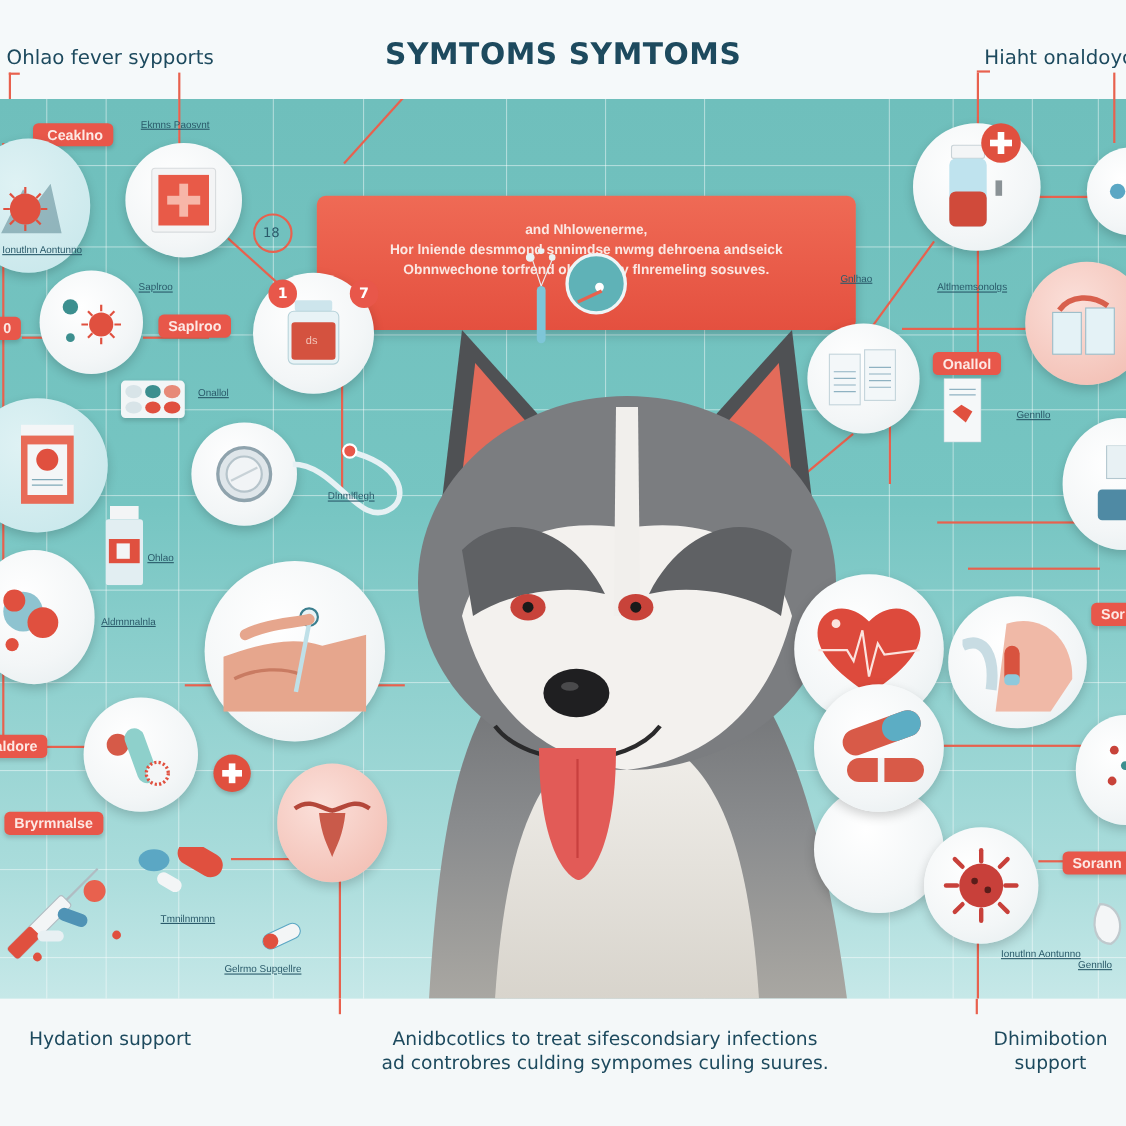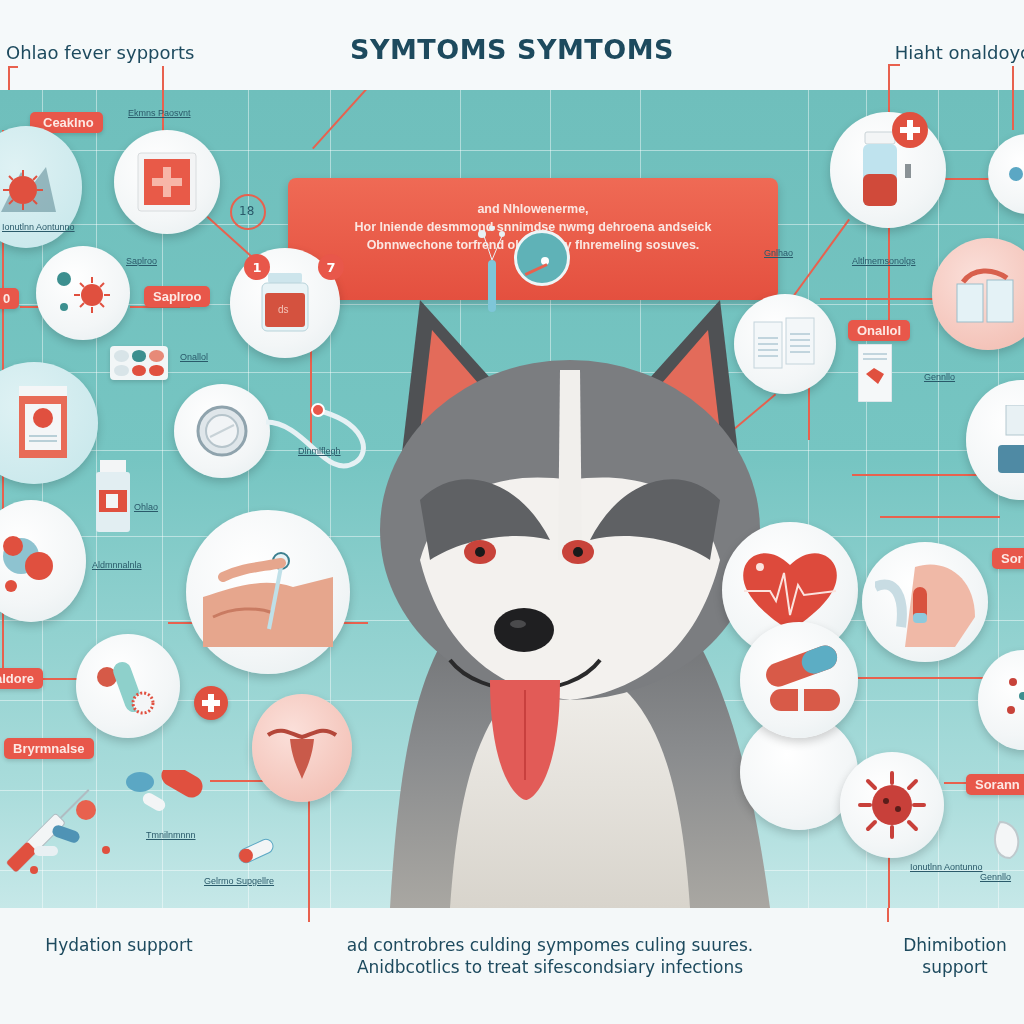--- a/index.html
+++ b/index.html
@@ -491,26 +491,26 @@
   </div>
   <div class="tag" style="left:966px;top:684px;">Sorann</div>
   <div class="small-label" style="left:910px;top:772px;">Ionutlnn Aontunno</div>
   <svg style="position:absolute;left:990px;top:730px;" width="34" height="40" viewBox="0 0 34 40">
     <path d="M10 2 C 30 2, 34 30, 20 38 C 6 38, 0 20, 10 2 Z" fill="#f4f6f7" stroke="#bfc9cd" stroke-width="2"></path>
   </svg>
   <div class="small-label" style="left:980px;top:782px;">Gennllo</div>
 </div>
 
 <div class="footer">
-  <div class="footer-text" style="left:0;top:26px;width:200px;margin-left:19px;">
+  <div class="footer-text" style="left:0;top:26px;width:200px;">
     <div>Hydation support</div>
   </div>
   <div class="footer-text" style="left:300px;top:26px;width:500px;">
+    <div>Anidbcotlics to treat sifescondsiary infections</div>
     <div>ad controbres culding sympomes culing suures.</div>
-    <div>Anidbcotlics to treat sifescondsiary infections</div>
   </div>
   <div class="footer-text" style="left:880px;top:26px;width:150px;">
     <div>Dhimibotion</div>
     <div>support</div>
   </div>
   <div style="position:absolute;left:308px;top:0;width:2px;height:14px;background:#e8614e;"></div>
   <div style="position:absolute;left:887px;top:0;width:2px;height:14px;background:#e8614e;"></div>
 </div>
 
 </body></html>

